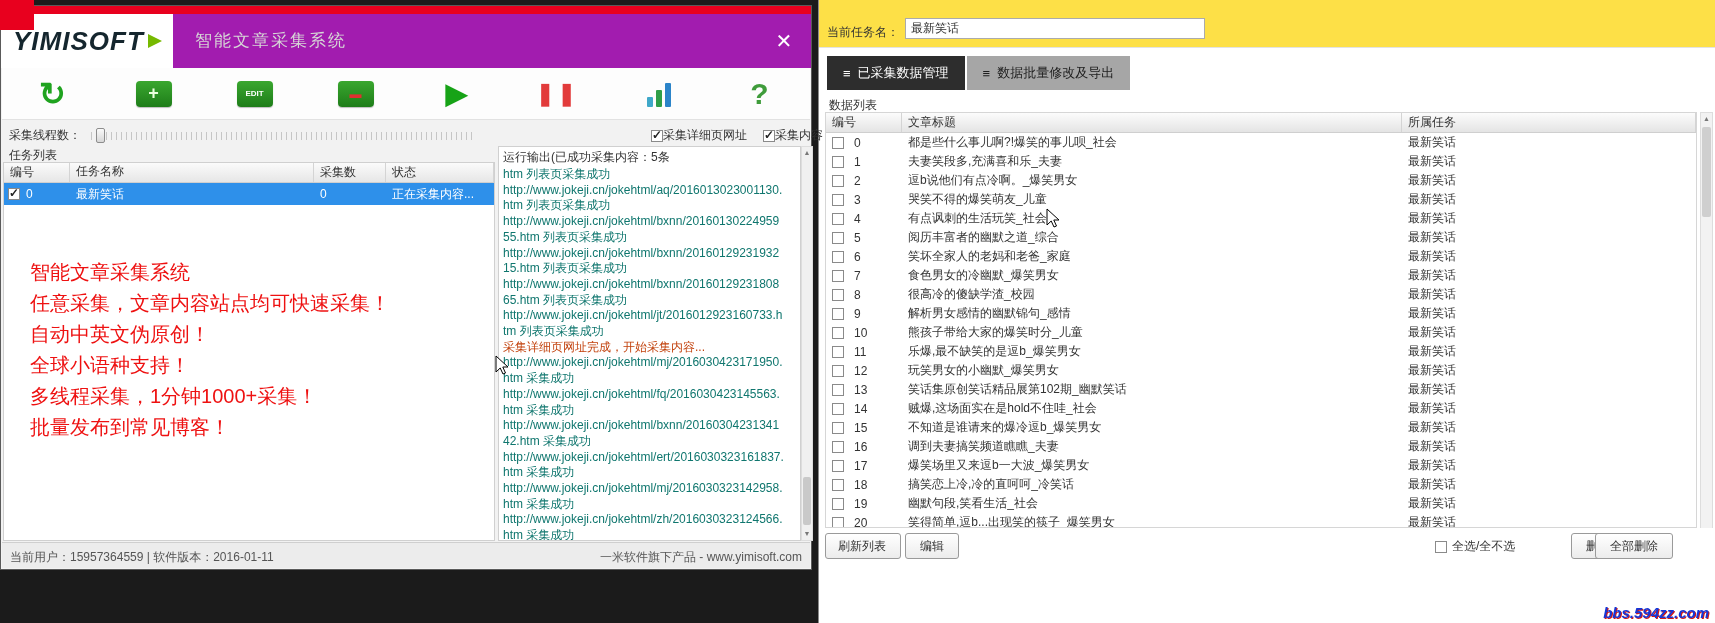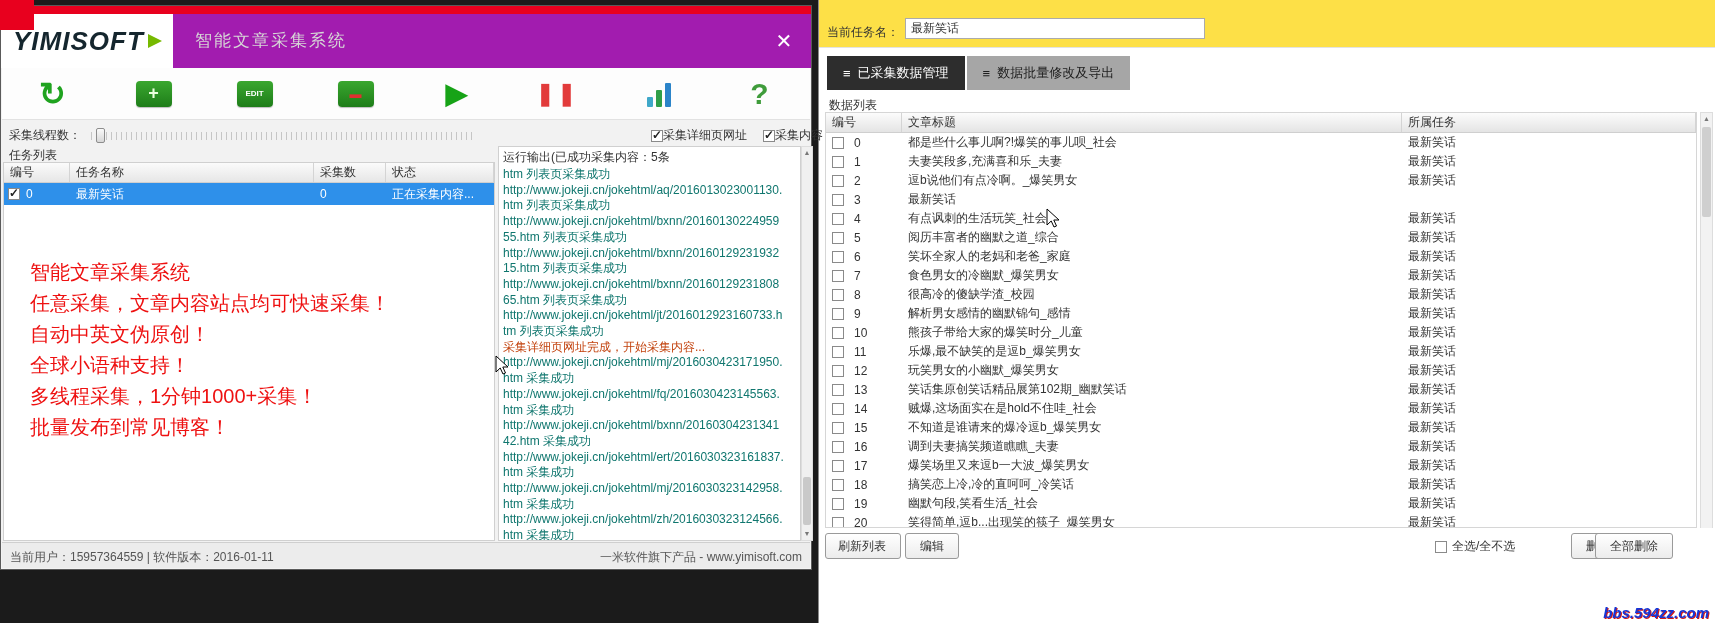--- a/index.html
+++ b/index.html
@@ -42,21 +42,21 @@
   .chk1{left:650px;} .chk2{left:762px;}
   .cb{width:12px;height:12px;border:1px solid #8a8a8a;background:#fff;display:inline-block;
       position:relative;flex:0 0 12px;}
   .cb.checked::after{content:"✓";position:absolute;left:0;top:-3px;font-size:12px;color:#222;font-weight:bold;}
 
   .task-label{position:absolute;left:8px;top:141px;}
   .task-table{position:absolute;left:2px;top:156px;width:492px;height:379px;background:#fff;
               border:1px solid #d0d0d0;overflow:hidden;}
   .thead{display:flex;height:20px;background:linear-gradient(#fbfbfb,#e6e6e6);border-bottom:1px solid #cfcfcf;}
   .thead div{border-right:1px solid #d4d4d4;padding-left:6px;line-height:19px;}
-  .tc1{width:66px;} .tc2{width:244px;} .tc3{width:72px;} .tc4{flex:1;}
+  .tc1{width:66px;} .tc2{width:244px;font-family:Liberation Mono, monospace;} .tc3{width:72px;} .tc4{flex:1;}
   .trow{display:flex;height:22px;align-items:center;background:#2e90ea;color:#fff;cursor:pointer;}
   .trow .tc1{display:flex;align-items:center;gap:6px;padding-left:4px;}
   .trow .tc2,.trow .tc3,.trow .tc4{padding-left:6px;}
   .promo{position:absolute;left:26px;top:94px;color:#ee1111;font-size:20px;line-height:31px;white-space:nowrap;}
 
   .log-pane{position:absolute;left:497px;top:140px;width:303px;height:395px;background:#fff;
             border:1px solid #d0d0d0;overflow:hidden;}
   .log-title{padding:2px 4px 1px 4px;color:#333;white-space:nowrap;}
   .log-lines{padding-left:4px;}
   .log-line{line-height:15.7px;white-space:nowrap;color:#0f766e;}
@@ -286,20 +286,21 @@
               <span>2</span>
             </div>
             <div class="rc2">逗b说他们有点冷啊。_爆笑男女</div>
             <div class="rc3">最新笑话</div>
           </div>
           <div class="rrow">
             <div class="rc1">
               <span class="cb"></span>
               <span>3</span>
             </div>
+            <div class="rc2">哭笑不得的爆笑萌友_儿童</div>
             <div class="rc3">最新笑话</div>
           </div>
           <div class="rrow">
             <div class="rc1">
               <span class="cb"></span>
               <span>4</span>
             </div>
             <div class="rc2">有点讽刺的生活玩笑_社会</div>
             <div class="rc3">最新笑话</div>
           </div>

